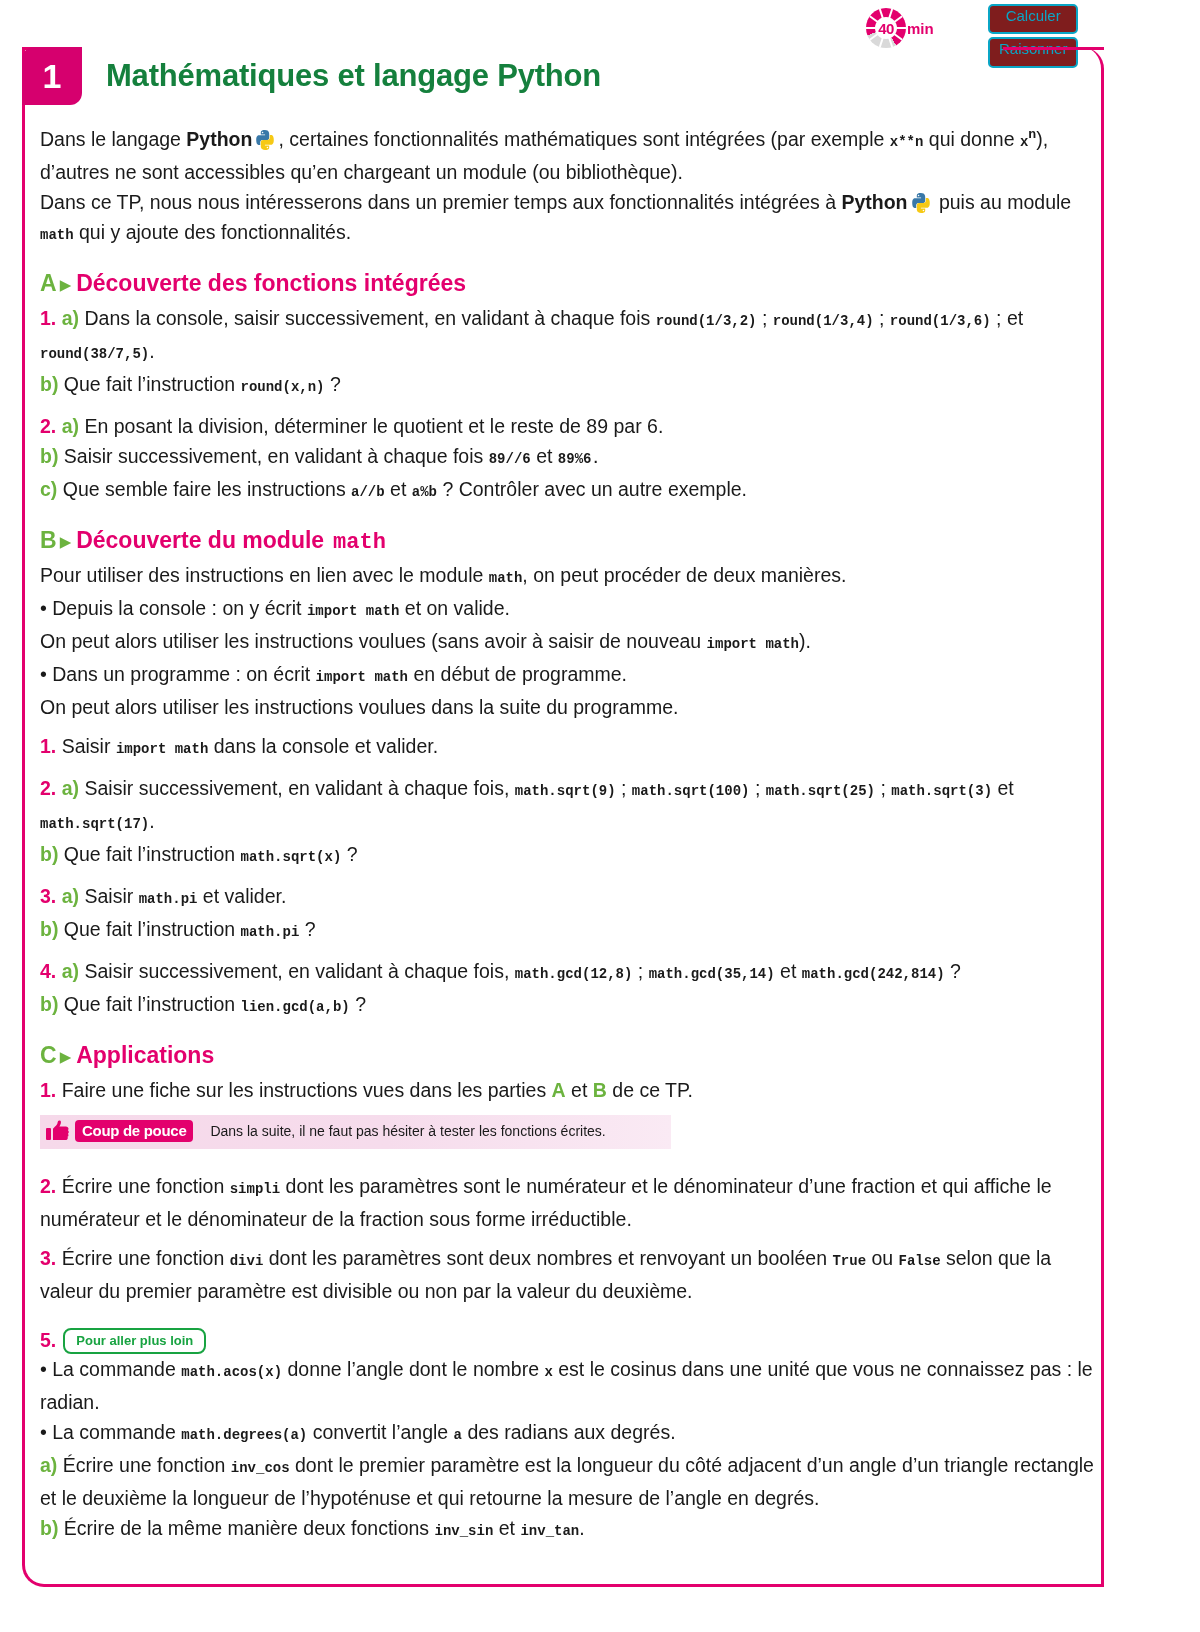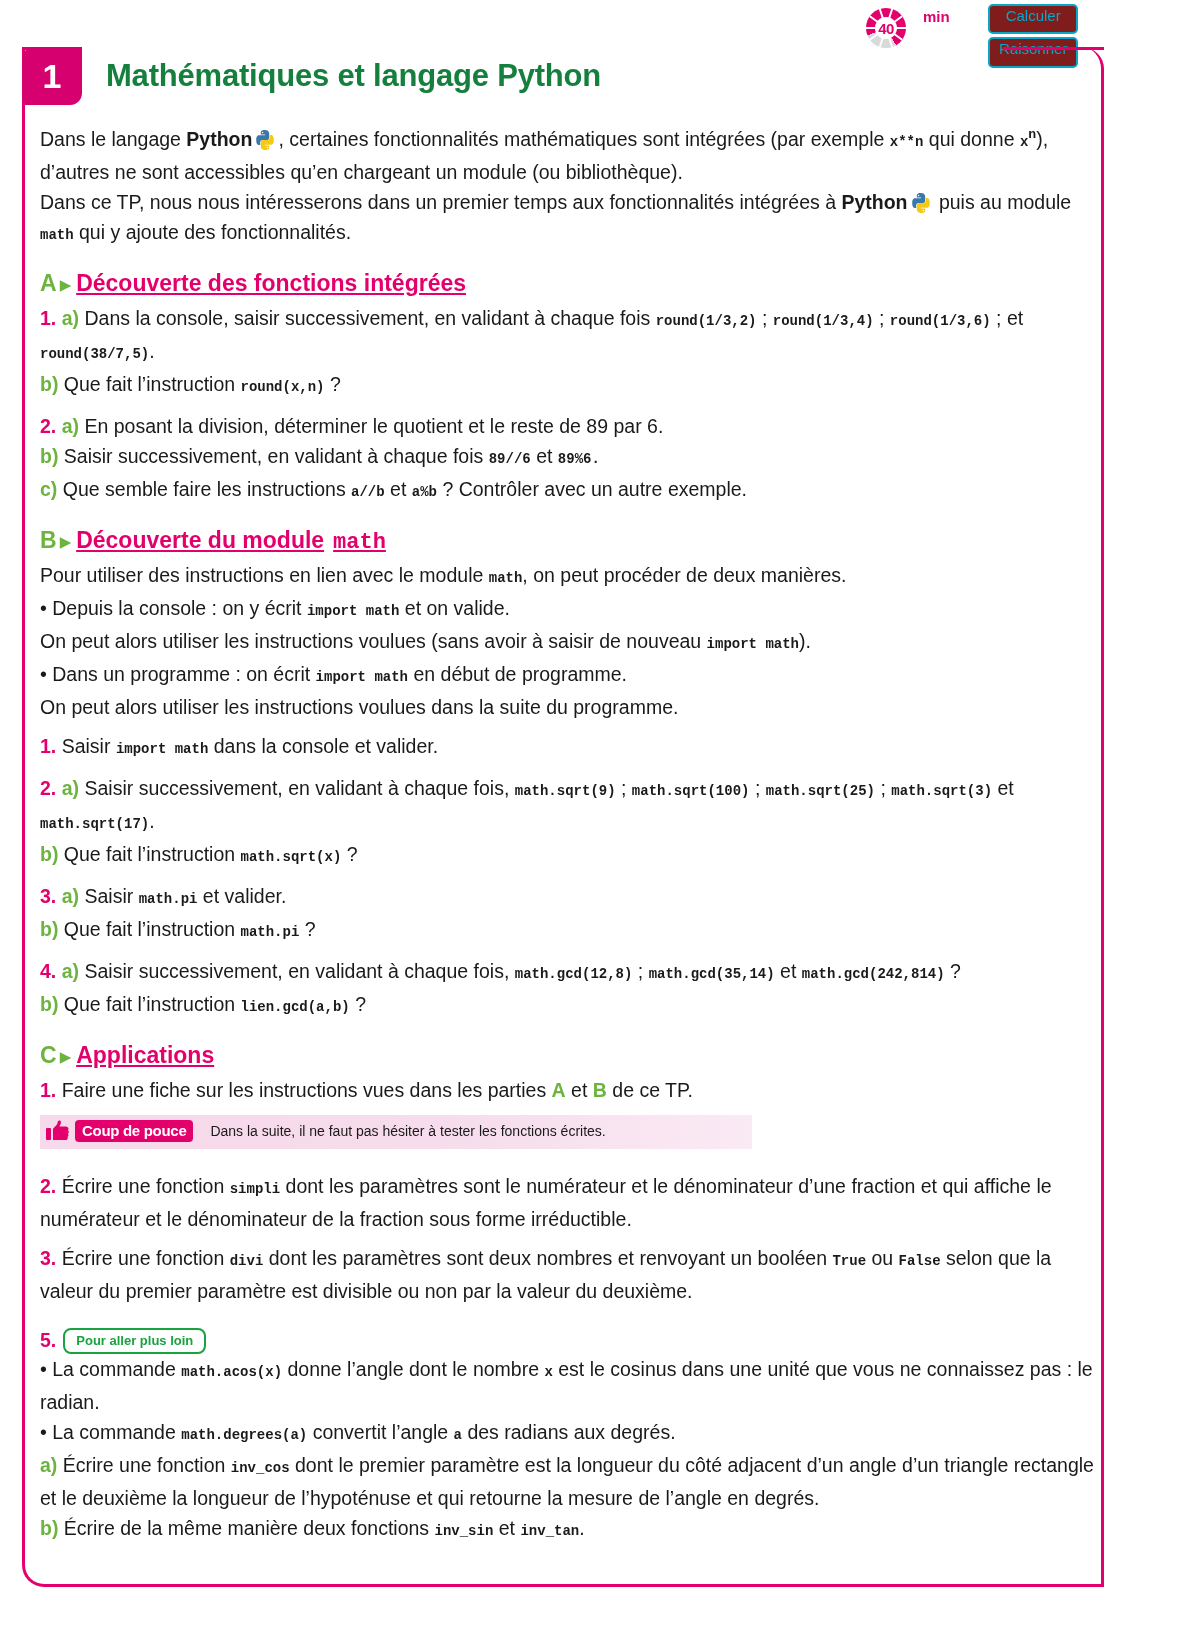--- a/index.html
+++ b/index.html
@@ -14,21 +14,21 @@
 
   
   .meta-row{
     position:absolute;
     top:0; left:0; right:0;
     height:52px;
   }
   .timer{
     position:absolute;
     left:866px; top:8px;
-    display:flex; gap:19px;
+    display:flex; align-items:center; gap:3px;
   }
   .timer-dial{
     position:relative;
     width:40px;height:40px;border-radius:50%;
     background:
       conic-gradient(from 0deg,
         #e3006d 0deg 150deg,
         #d9d9d9 150deg 248deg,
         #e3006d 248deg 360deg);
   }
@@ -156,34 +156,34 @@
     line-height:34px;
   }
   .sec-letter{
     color:#6cb33f;font-weight:bold;font-size:23px;
   }
   .sec-arrow{
     color:#6cb33f;font-size:15px;margin:0 5px 0 3px;
     position:relative; top:-1px;
   }
   .sec-title{
-    color:#e3006d;font-weight:bold;font-size:23px;text-decoration:underline;
+    color:#e3006d;font-weight:bold;font-size:23px;
   }
   .sec-title .mono{
     color:#e3006d;font-size:22px;font-weight:bold;
   }
 
   .qnum{color:#e3006d;font-weight:bold;}
   .qlet{color:#6cb33f;font-weight:bold;}
   .greenA{color:#6cb33f;font-weight:bold;}
 
   
   .tip{
     margin-top:10px;
-    width:712px;
+    width:631px;
     background:linear-gradient(90deg,#f6d9ea 0%,#f6dcec 55%,#faeaf4 100%);
     display:flex;align-items:center;
     padding:5px 0 6px 6px;
     box-sizing:border-box;
     height:34px;
   }
   .tip-thumb{
     width:26px;height:22px;
     margin-right:3px;
     flex:0 0 auto;

